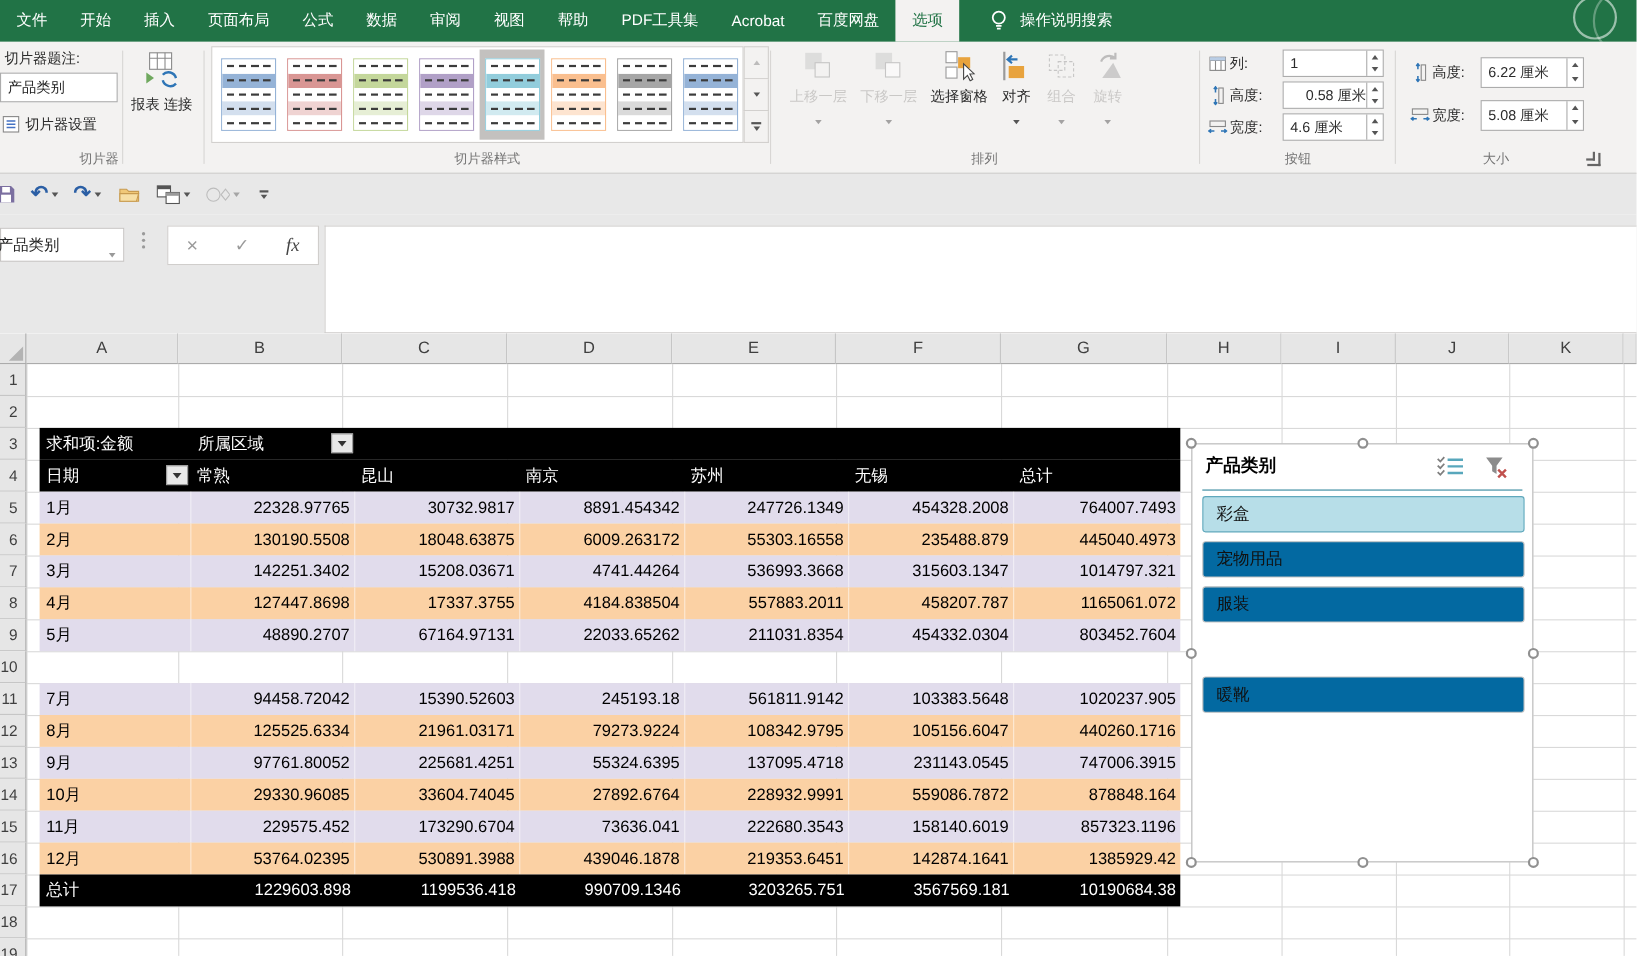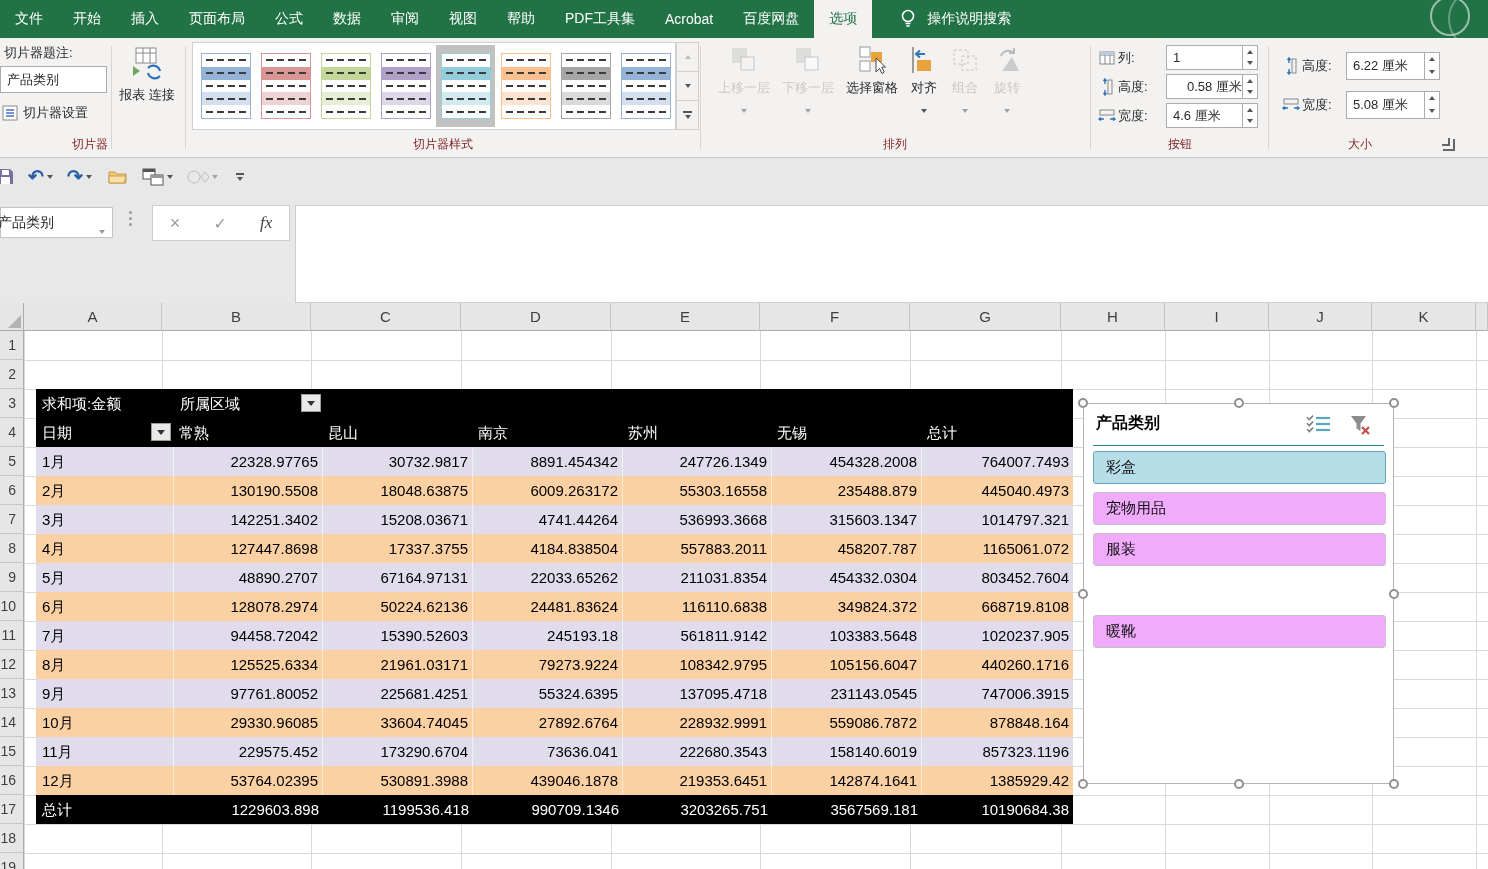--- a/index.html
+++ b/index.html
@@ -10,21 +10,21 @@
   .tabbar { position:absolute; left:0; top:0; width:100%; height:38px; background:#217346; display:flex; align-items:stretch; color:#fff; font-size:14px; overflow:hidden; }
   #tab-strip { display:flex; }
   .tab { padding:0 15px; display:flex; align-items:center; white-space:nowrap; cursor:default; }
   .tab.active { background:#F3F2F1; color:#217346; }
   .tellme { display:flex; align-items:center; gap:9px; margin-left:26px; white-space:nowrap; }
   .deco1 { position:absolute; right:18px; top:-4px; width:40px; height:40px; border:2px solid rgba(255,255,255,.55); border-radius:50%; }
   .deco2 { position:absolute; right:-22px; top:-12px; width:62px; height:62px; border:2px solid rgba(255,255,255,.3); border-radius:50%; }
 
   
   .ribbon { position:absolute; left:0; top:38px; width:100%; height:120px; background:#F3F2F1; border-bottom:1px solid #C8C6C4; font-size:13px; color:#2b2b2b; }
-  .grp-label { position:absolute; bottom:4px; font-size:12px; color:#7f1d1d; text-align:center; }
+  .grp-label { position:absolute; bottom:4px; font-size:12px; color:#737373; text-align:center; }
   .vdiv { position:absolute; top:8px; bottom:8px; width:1px; background:#D8D6D4; }
   .rinput { position:absolute; background:#fff; border:1px solid #ACACAC; display:flex; align-items:center; padding:0 6px; font-size:13px; color:#222; }
   .spin { position:absolute; right:0; top:0; bottom:0; width:15px; border-left:1px solid #ACACAC; display:flex; flex-direction:column; }
   .spin > div { flex:1; display:flex; align-items:center; justify-content:center; }
   .tu { width:0; height:0; border-left:3.5px solid transparent; border-right:3.5px solid transparent; border-bottom:4.5px solid #555; }
   .td { width:0; height:0; border-left:3.5px solid transparent; border-right:3.5px solid transparent; border-top:4.5px solid #555; }
   .cap-label { position:absolute; left:4px; top:6px; }
   .settings-btn { position:absolute; left:2px; top:66px; display:flex; align-items:center; gap:5px; }
   .report-btn { position:absolute; left:118px; top:8px; width:58px; text-align:center; }
   .report-btn .rb-txt { margin-top:4px; line-height:1.3; }
@@ -94,21 +94,21 @@
   .p-label { padding-left:6px; }
   .p-num { text-align:right; padding-right:4px; }
   .p-black .p-cell { border-right:none; }
 
   
   #slicer { position:absolute; left:1083px; top:100px; width:311px; height:381px; background:#fff; border:1px solid #B5B5B5; z-index:5; }
   .s-title { position:absolute; left:12px; top:9px; font-size:16px; font-weight:bold; color:#000; }
   .s-underline { position:absolute; left:9px; right:9px; top:41px; height:1px; background:#31859C; }
   .s-ms { position:absolute; right:62px; top:10px; }
   .s-cf { position:absolute; right:22px; top:10px; }
-  .sitem { position:absolute; left:9px; width:293px; height:33px; background:#f0abfc; border:1px solid #C3C3C3; border-radius:3px; font-size:15px; display:flex; align-items:center; padding-left:12px; color:#111; }
+  .sitem { position:absolute; left:9px; width:293px; height:33px; background:#0369a1; border:1px solid #C3C3C3; border-radius:3px; font-size:15px; display:flex; align-items:center; padding-left:12px; color:#111; }
   .sitem.sel { background:#B7DEE8; border-color:#5FA8BC; }
   .handle { position:absolute; width:10px; height:10px; background:#fff; border:2px solid #909090; border-radius:50%; z-index:6; }
 </style>
 </head>
 <body>
 
 <div class="app">
 
   <div class="tabbar">
     <div id="tab-strip">
@@ -734,29 +734,20 @@
         </div>
         <div class="p-row alt-a" style="top: 174px;">
           <div class="p-cell p-label" style="width: 138px;">5月</div>
           <div class="p-cell p-num" style="width: 149px;">48890.2707</div>
           <div class="p-cell p-num" style="width: 150px;">67164.97131</div>
           <div class="p-cell p-num" style="width: 150px;">22033.65262</div>
           <div class="p-cell p-num" style="width: 149px;">211031.8354</div>
           <div class="p-cell p-num" style="width: 150px;">454332.0304</div>
           <div class="p-cell p-num" style="width: 151px;">803452.7604</div>
         </div>
-        <div class="p-row alt-b" style="top: 203px;">
-          <div class="p-cell p-label" style="width: 138px;">6月</div>
-          <div class="p-cell p-num" style="width: 149px;">128078.2974</div>
-          <div class="p-cell p-num" style="width: 150px;">50224.62136</div>
-          <div class="p-cell p-num" style="width: 150px;">24481.83624</div>
-          <div class="p-cell p-num" style="width: 149px;">116110.6838</div>
-          <div class="p-cell p-num" style="width: 150px;">349824.372</div>
-          <div class="p-cell p-num" style="width: 151px;">668719.8108</div>
-        </div>
         <div class="p-row alt-a" style="top: 232px;">
           <div class="p-cell p-label" style="width: 138px;">7月</div>
           <div class="p-cell p-num" style="width: 149px;">94458.72042</div>
           <div class="p-cell p-num" style="width: 150px;">15390.52603</div>
           <div class="p-cell p-num" style="width: 150px;">245193.18</div>
           <div class="p-cell p-num" style="width: 149px;">561811.9142</div>
           <div class="p-cell p-num" style="width: 150px;">103383.5648</div>
           <div class="p-cell p-num" style="width: 151px;">1020237.905</div>
         </div>
         <div class="p-row alt-b" style="top: 261px;">

